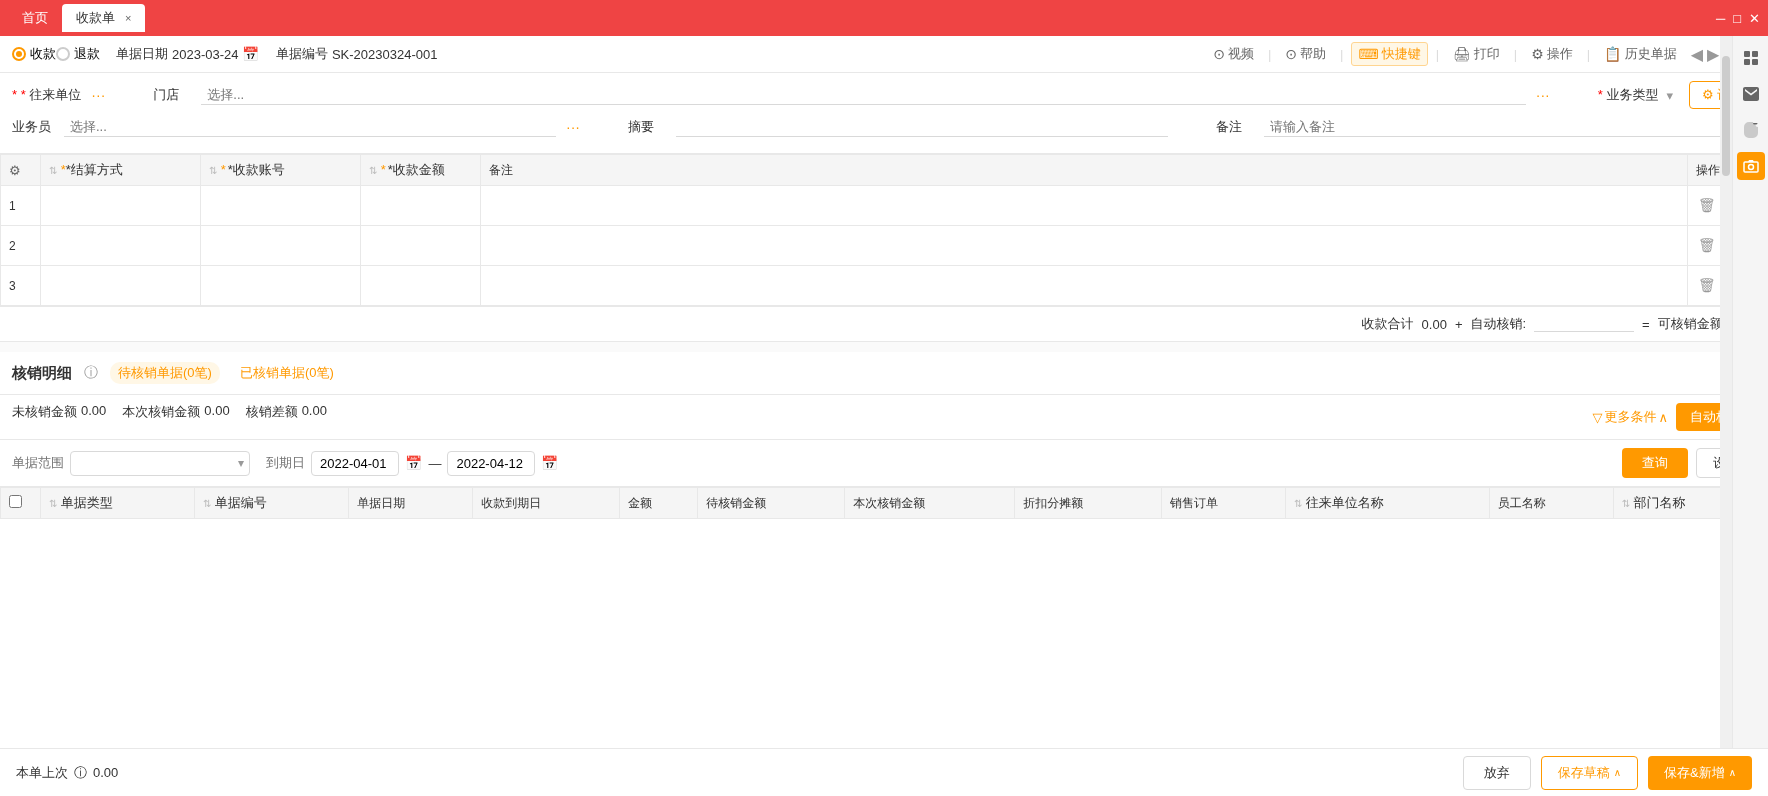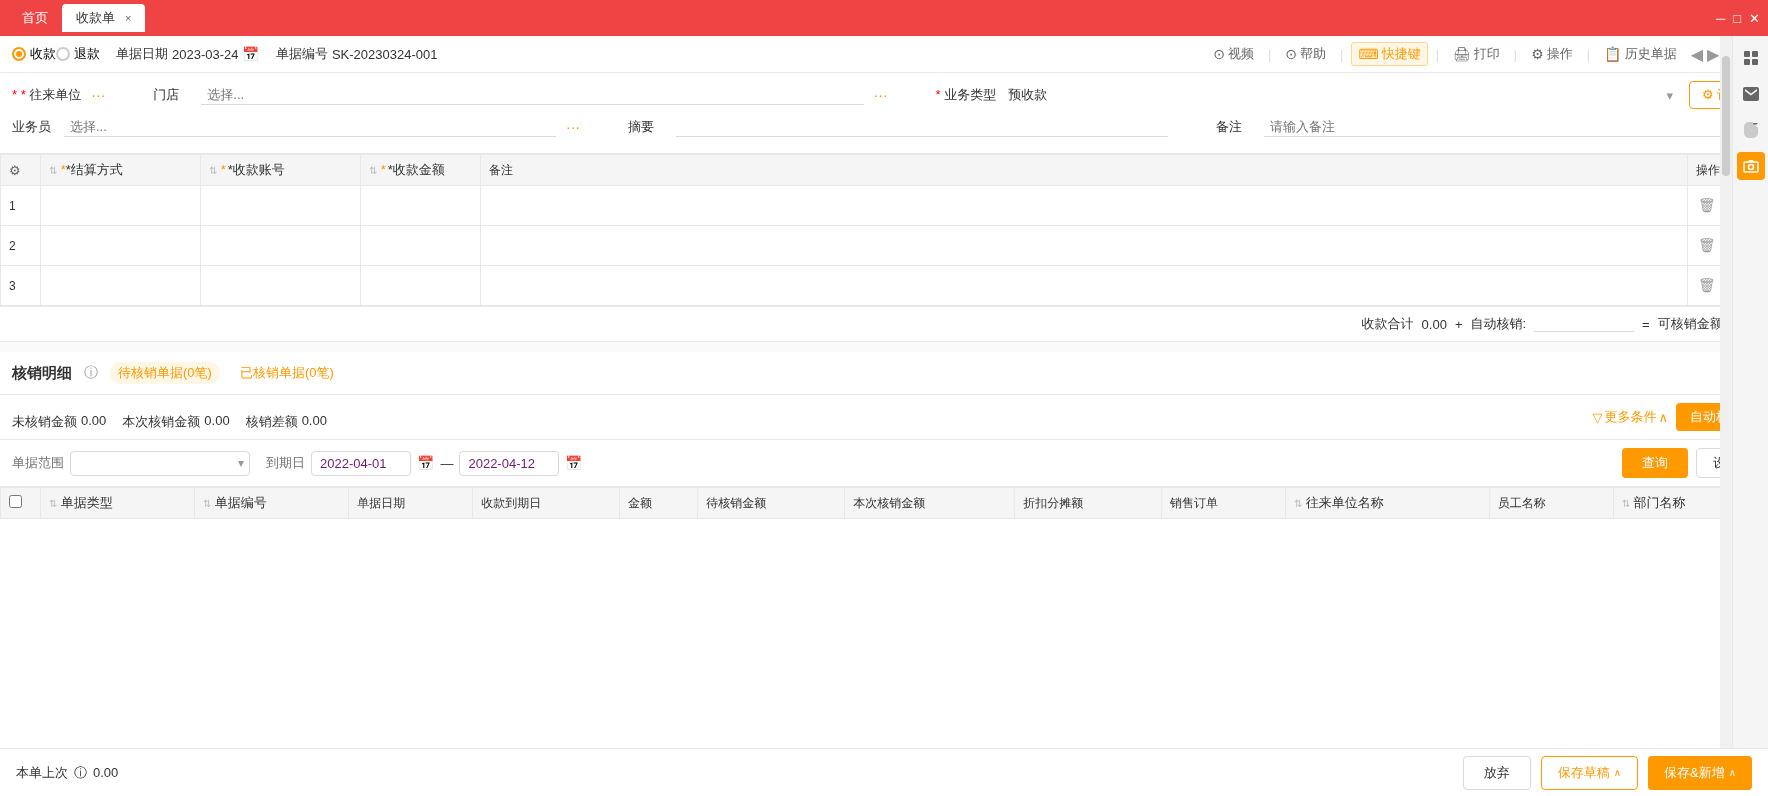--- a/index.html
+++ b/index.html
@@ -113,21 +113,21 @@
     .section-title { font-size: 15px; font-weight: 600; color: #333; }
     .section-info { color: #999; cursor: pointer; font-size: 14px; }
     .section-tab {
       color: #f90; font-size: 13px; cursor: pointer;
       padding: 2px 8px; border-radius: 10px;
     }
     .section-tab.active { background: #fff7e6; }
 
     
     .stats-row {
-      display: flex; align-items: flex-end; gap: 16px;
+      display: flex; align-items: flex-start; gap: 16px;
       padding: 8px 12px; background: #fff; border-bottom: 1px solid #e8e8e8;
     }
     .stat-item { display: flex; gap: 4px; font-size: 13px; color: #333; }
     .stats-right { margin-left: auto; display: flex; gap: 8px; align-items: center; }
     .filter-btn {
       color: #f90; font-size: 13px; cursor: pointer; display: flex; align-items: center; gap: 2px;
     }
     .auto-btn {
       background: #f90; color: #fff; border: none; padding: 5px 14px;
       border-radius: 4px; cursor: pointer; font-size: 13px;
@@ -146,22 +146,22 @@
       appearance: none; background: #fff; cursor: pointer;
       min-width: 180px; position: relative;
     }
     .filter-select-wrap { position: relative; }
     .filter-select-wrap::after {
       content: '▾'; position: absolute; right: 6px; top: 50%; transform: translateY(-50%);
       color: #999; pointer-events: none; font-size: 12px;
     }
     .filter-date-input {
       border: 1px solid #d9d9d9; border-radius: 4px;
-      padding: 4px 8px; font-size: 13px; color: #701a75;
-      width: 100px; outline: none;
+      padding: 4px 8px; font-size: 13px; color: #000000;
+      width: 88px; outline: none;
     }
     .date-icon { color: #999; cursor: pointer; font-size: 14px; }
     .date-sep { color: #333; }
     .filter-right { margin-left: auto; display: flex; gap: 8px; }
     .query-btn {
       background: #f90; color: #fff; border: none; padding: 5px 20px;
       border-radius: 4px; cursor: pointer; font-size: 13px;
     }
     .settings-btn {
       background: #fff; color: #333; border: 1px solid #d9d9d9; padding: 5px 16px;
@@ -319,21 +319,20 @@
       </span>
       <span class="form-ellipsis">···</span>
 
       <span class="form-label-normal" style="margin-left:40px;">门店</span>
       <input class="form-input" type="text" style="width: 260px; color: rgb(204, 204, 204); border-top: none; border-right: none; border-left: none; border-image: initial; border-bottom: 1px solid rgb(217, 217, 217);" placeholder="选择...">
       <span class="form-ellipsis">···</span>
 
       <span style="margin-left:40px; color:#333;">
         <span style="color:red">* </span><span>业务类型</span>
       </span>
-      <span style="color:#333; margin-left:4px; flex:1;">预收款</span>
       <span style="color:#999; cursor:pointer; margin-right:8px;">▾</span>
 
       <button style="border:1px solid #f90; color:#f90; background:#fff; padding:4px 12px; border-radius:4px; cursor:pointer; font-size:12px;">
         <span>⚙</span>
         <span>设置</span>
       </button>
     </div>
 
     <div class="form-row">
 

